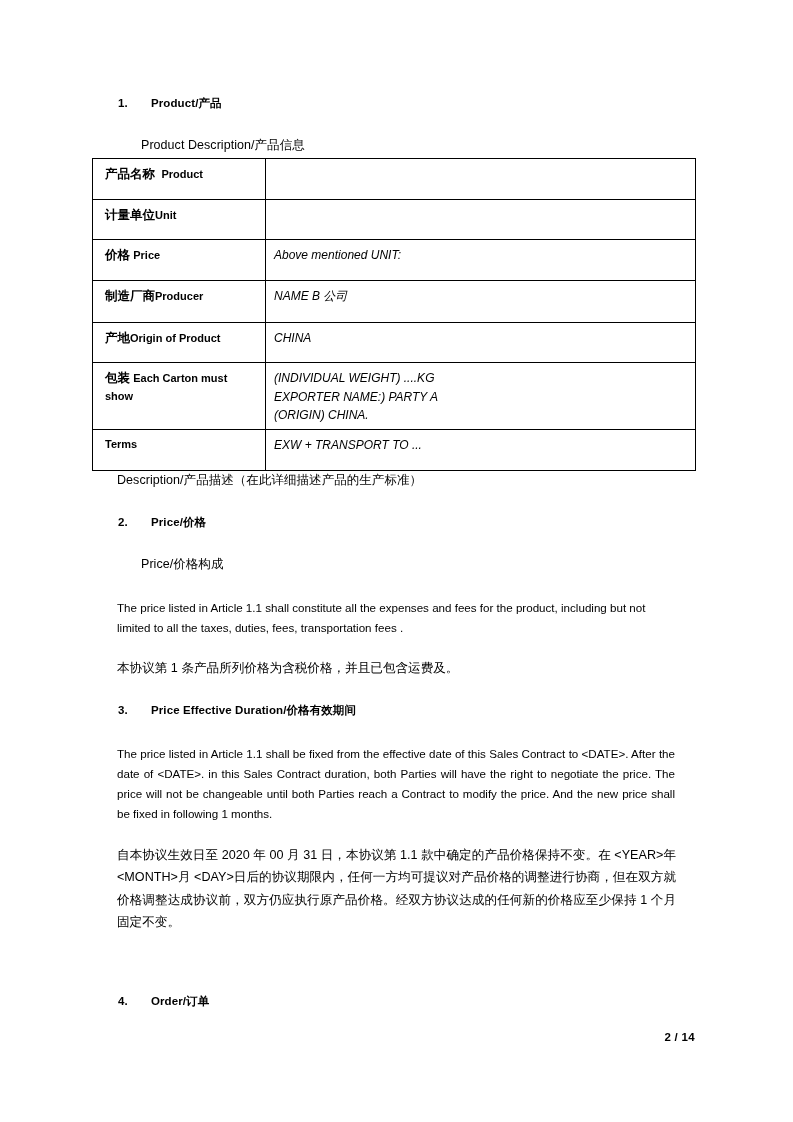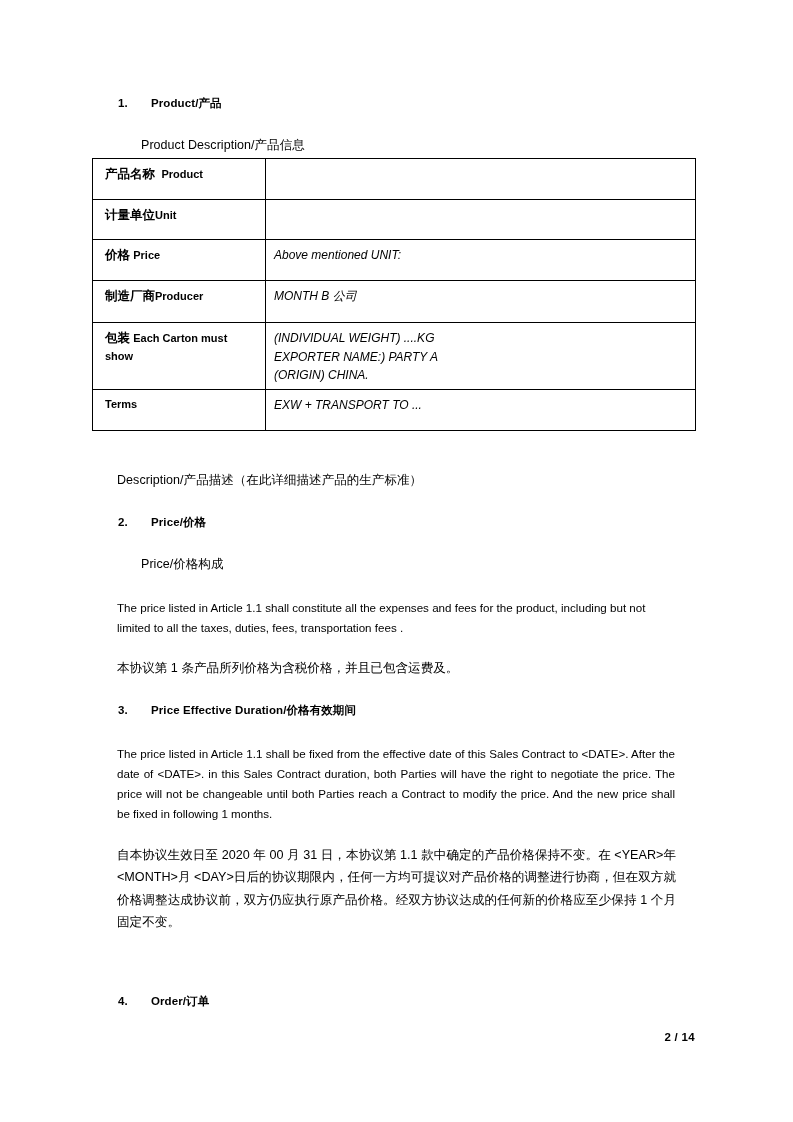--- a/index.html
+++ b/index.html
@@ -136,21 +136,25 @@
       <tr class="r2">
         <td class="label-cell"><span class="cn">计量单位</span><span class="en">Unit</span></td>
         <td class="value-cell"></td>
       </tr>
       <tr class="r3">
         <td class="label-cell"><span class="cn">价格</span>&nbsp;<span class="en">Price</span></td>
         <td class="value-cell">Above mentioned UNIT:</td>
       </tr>
       <tr class="r4">
         <td class="label-cell"><span class="cn">制造厂商</span><span class="en">Producer</span></td>
-        <td class="value-cell">MONTH B 公司</td>
+        <td class="value-cell">NAME B 公司</td>
+      </tr>
+      <tr class="r5">
+        <td class="label-cell"><span class="cn">产地</span><span class="en">Origin of   Product</span></td>
+        <td class="value-cell">CHINA</td>
       </tr>
       <tr class="r6">
         <td class="label-cell"><span class="cn">包装</span>&nbsp;<span class="en">Each Carton must show</span></td>
         <td class="value-cell">(INDIVIDUAL WEIGHT) ....KG
 EXPORTER NAME:) PARTY A
 (ORIGIN)   CHINA.</td>
       </tr>
       <tr class="r7">
         <td class="label-cell"><span class="en">Terms</span></td>
         <td class="value-cell">EXW + TRANSPORT TO ...</td>

